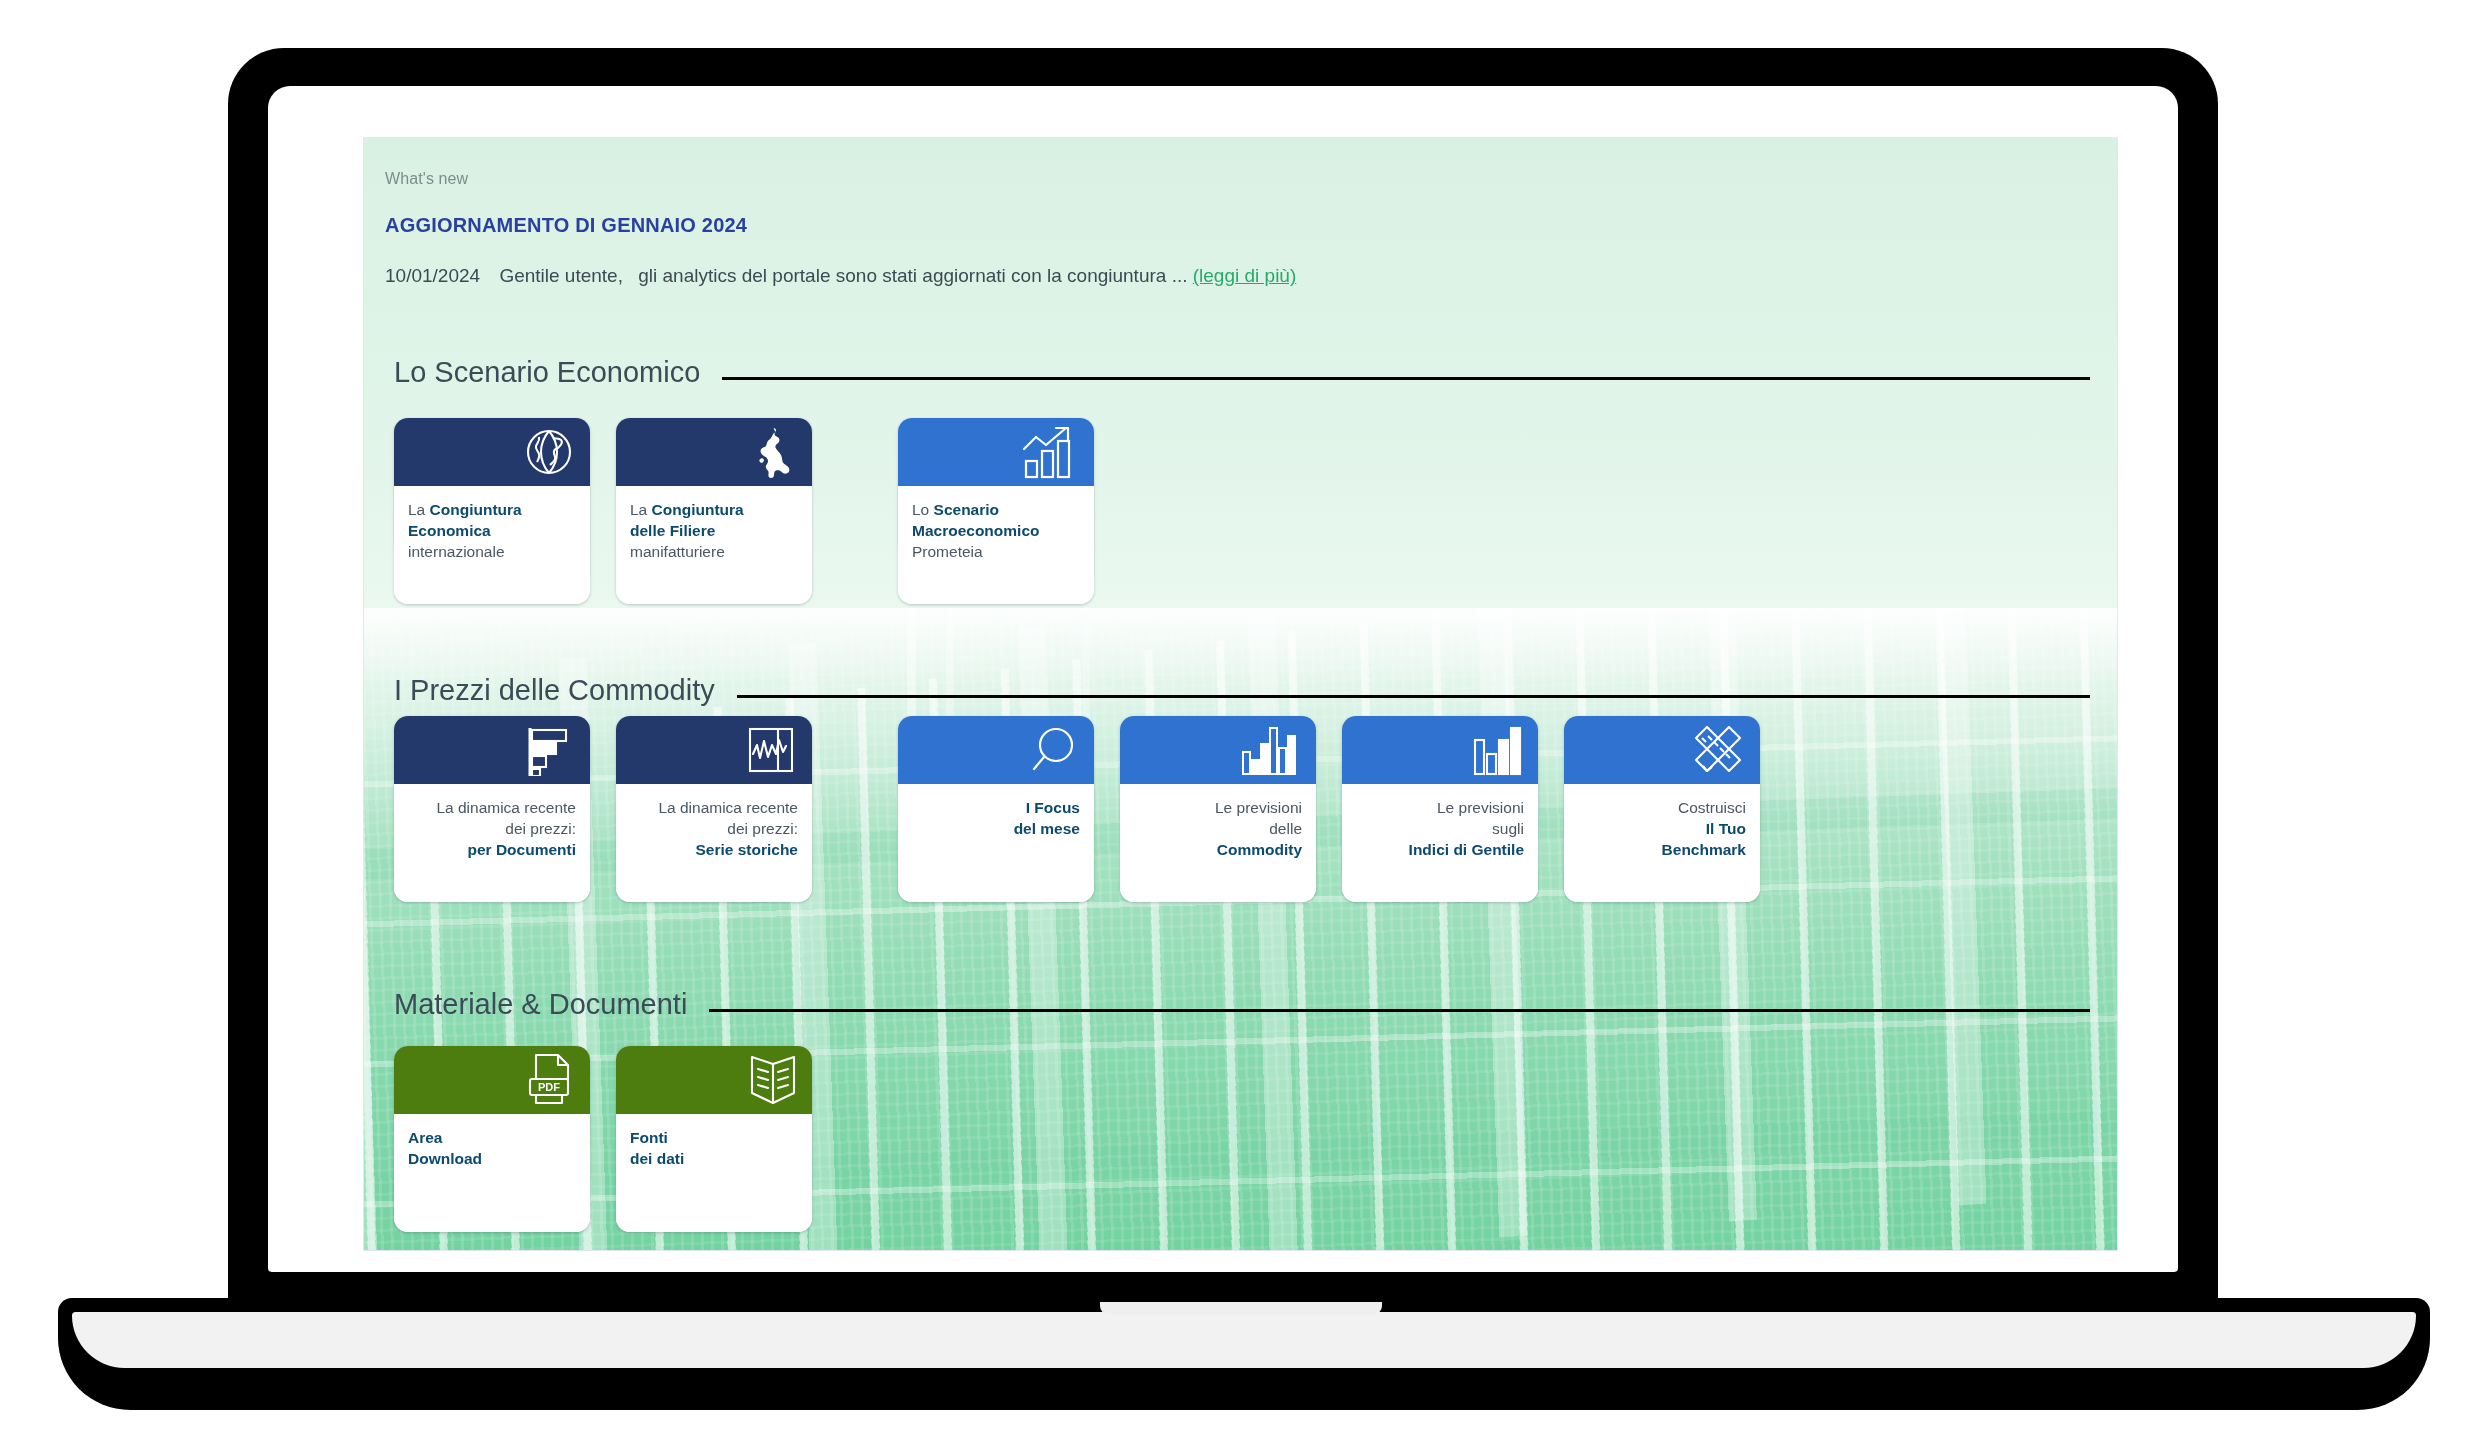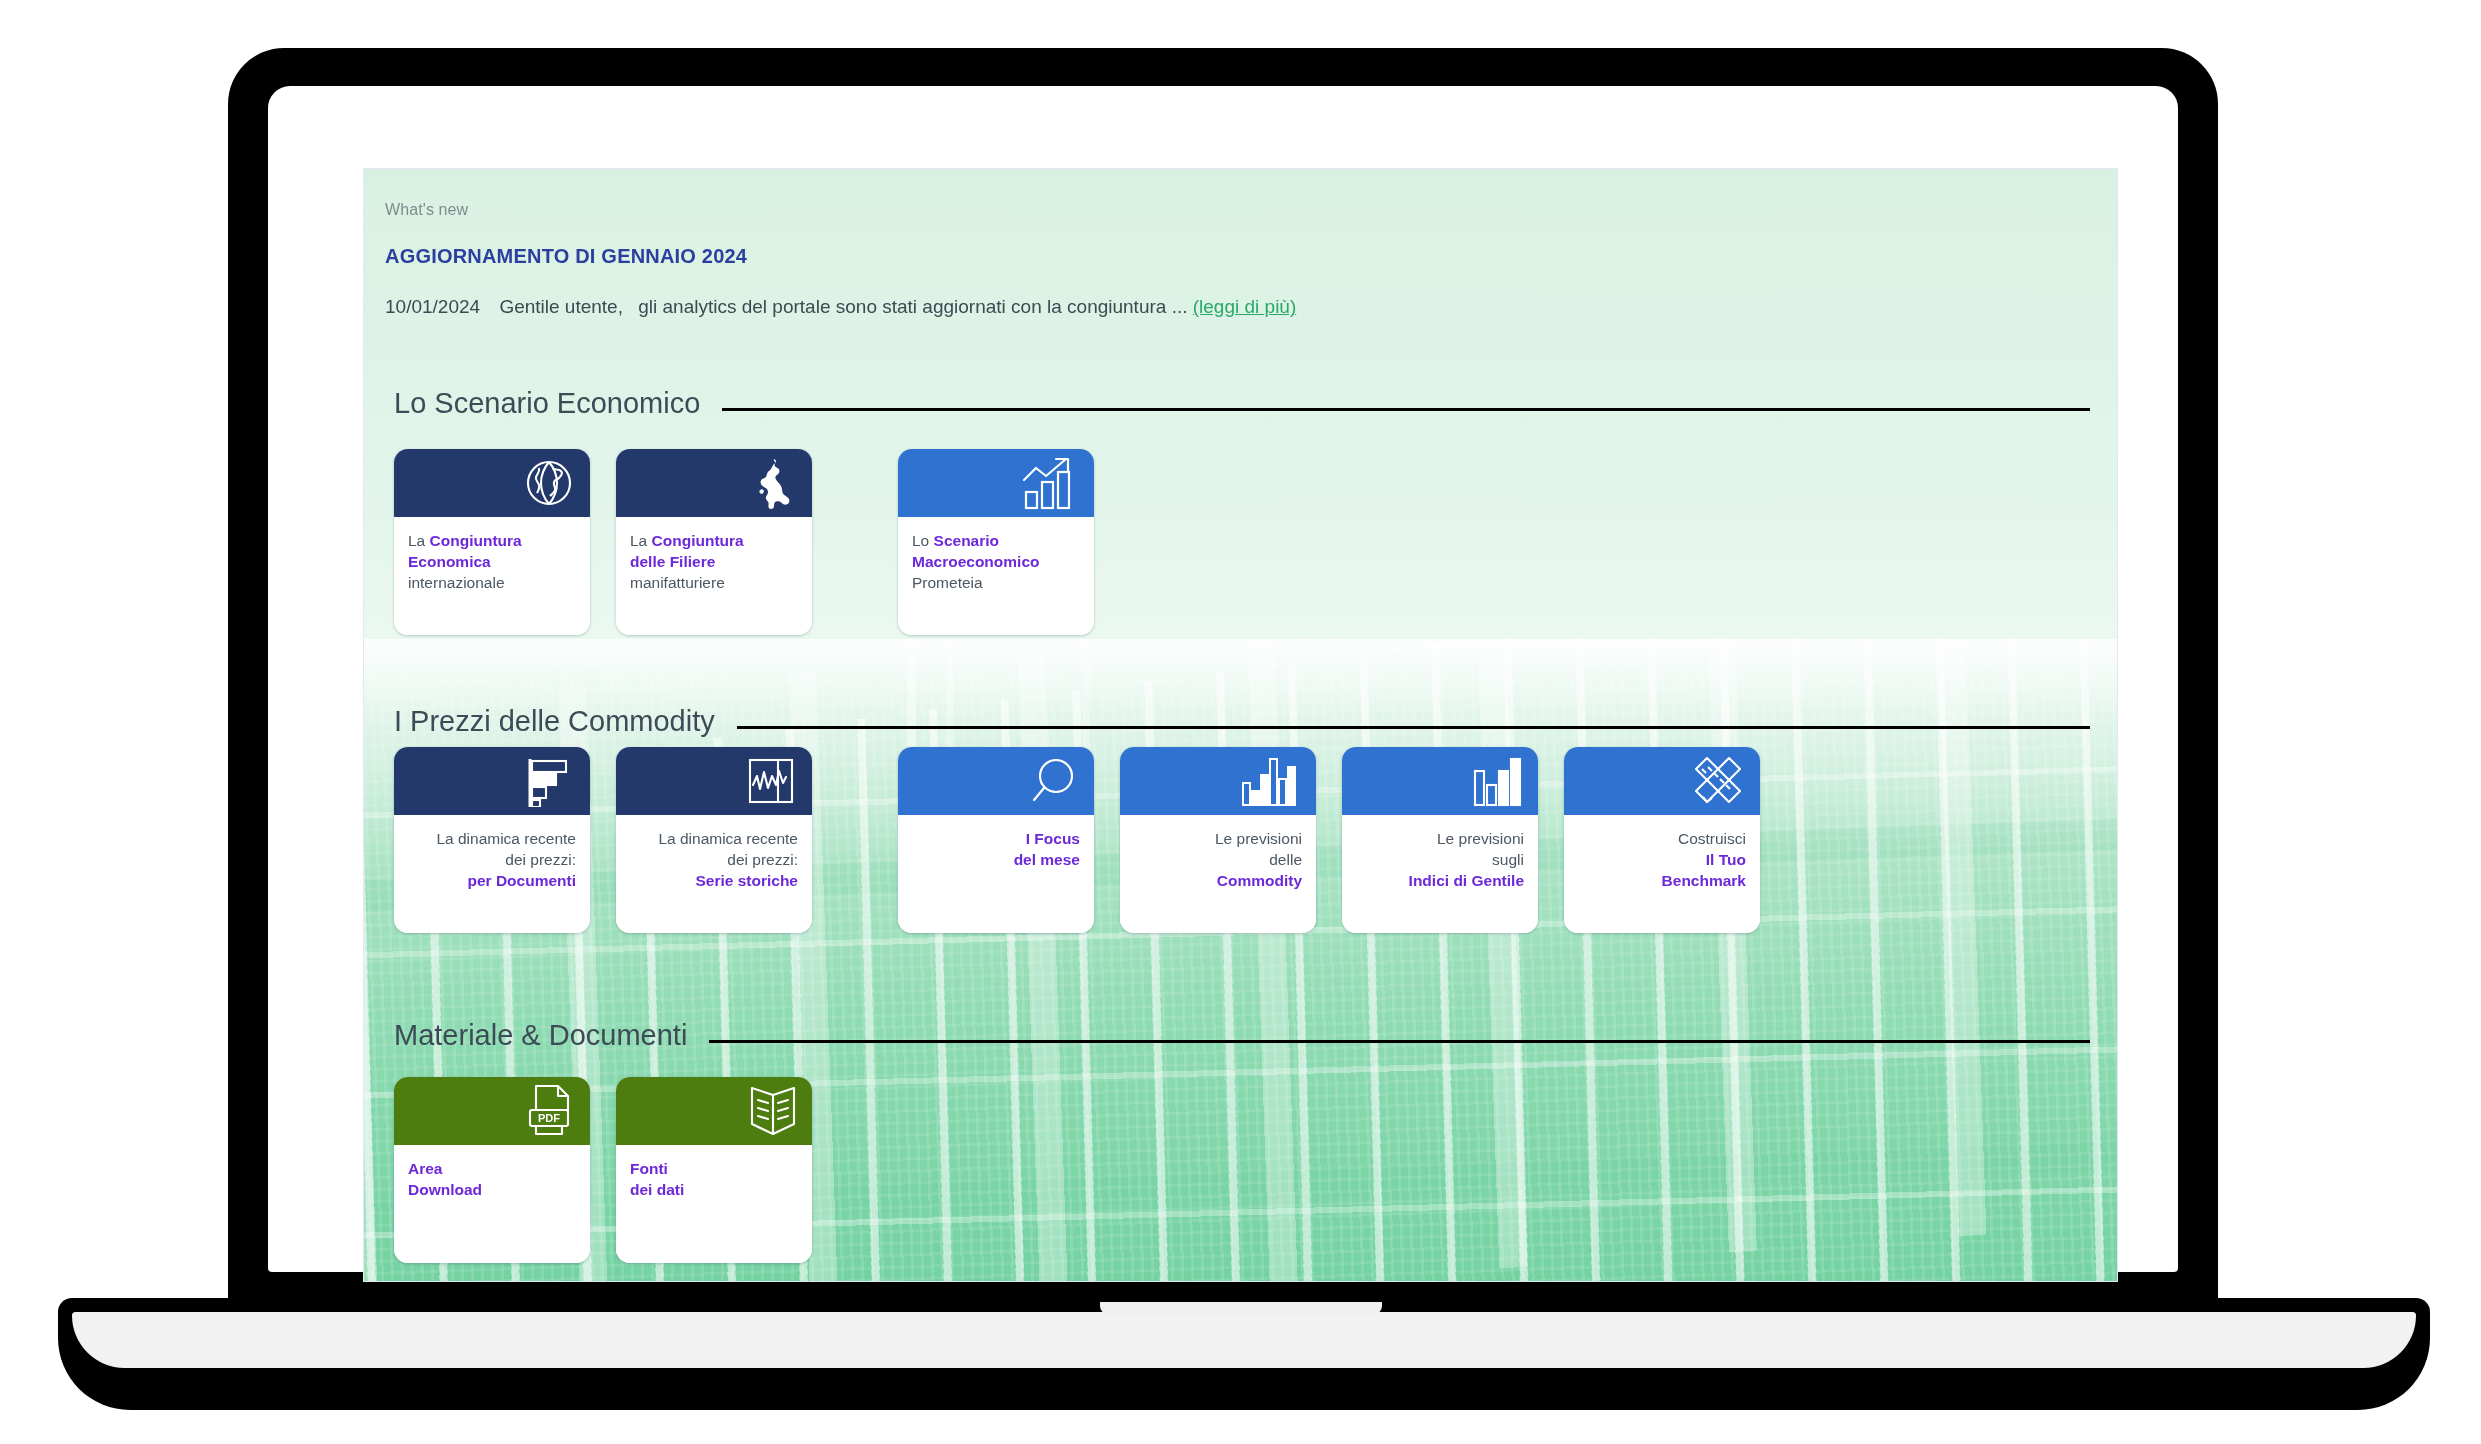--- a/index.html
+++ b/index.html
@@ -66,21 +66,21 @@
     width: 282px;
     height: 12px;
     background: #efefef;
     border-radius: 0 0 8px 8px;
   }
 
   
   .screen {
     position: absolute;
     left: 363px;
-    top: 168px;
+    top: 137px;
     width: 1755px;
     height: 1114px;
     overflow: hidden;
     background: #ddf2e5;
     border: 1px solid #e3e7f2;
     box-sizing: border-box;
   }
   
   .screen-bg {
     position: absolute;
@@ -272,21 +272,21 @@
   .card-body {
     flex: 1 1 auto;
     background: #ffffff;
     padding: 14px 14px 0 14px;
     box-sizing: border-box;
     font-size: 15.5px;
     line-height: 1.34;
     color: #4b5763;
   }
   .card-body b {
-    color: #6d28d9;
+    color: #0c4a6e;
     font-weight: 700;
   }
   .card-body .ln { display: block; white-space: nowrap; }
 
   
   .hd-navy  { background: #23386b; }
   .hd-blue  { background: #2f72d0; }
   .hd-slate { background: #4d7c0f; }
 
   

